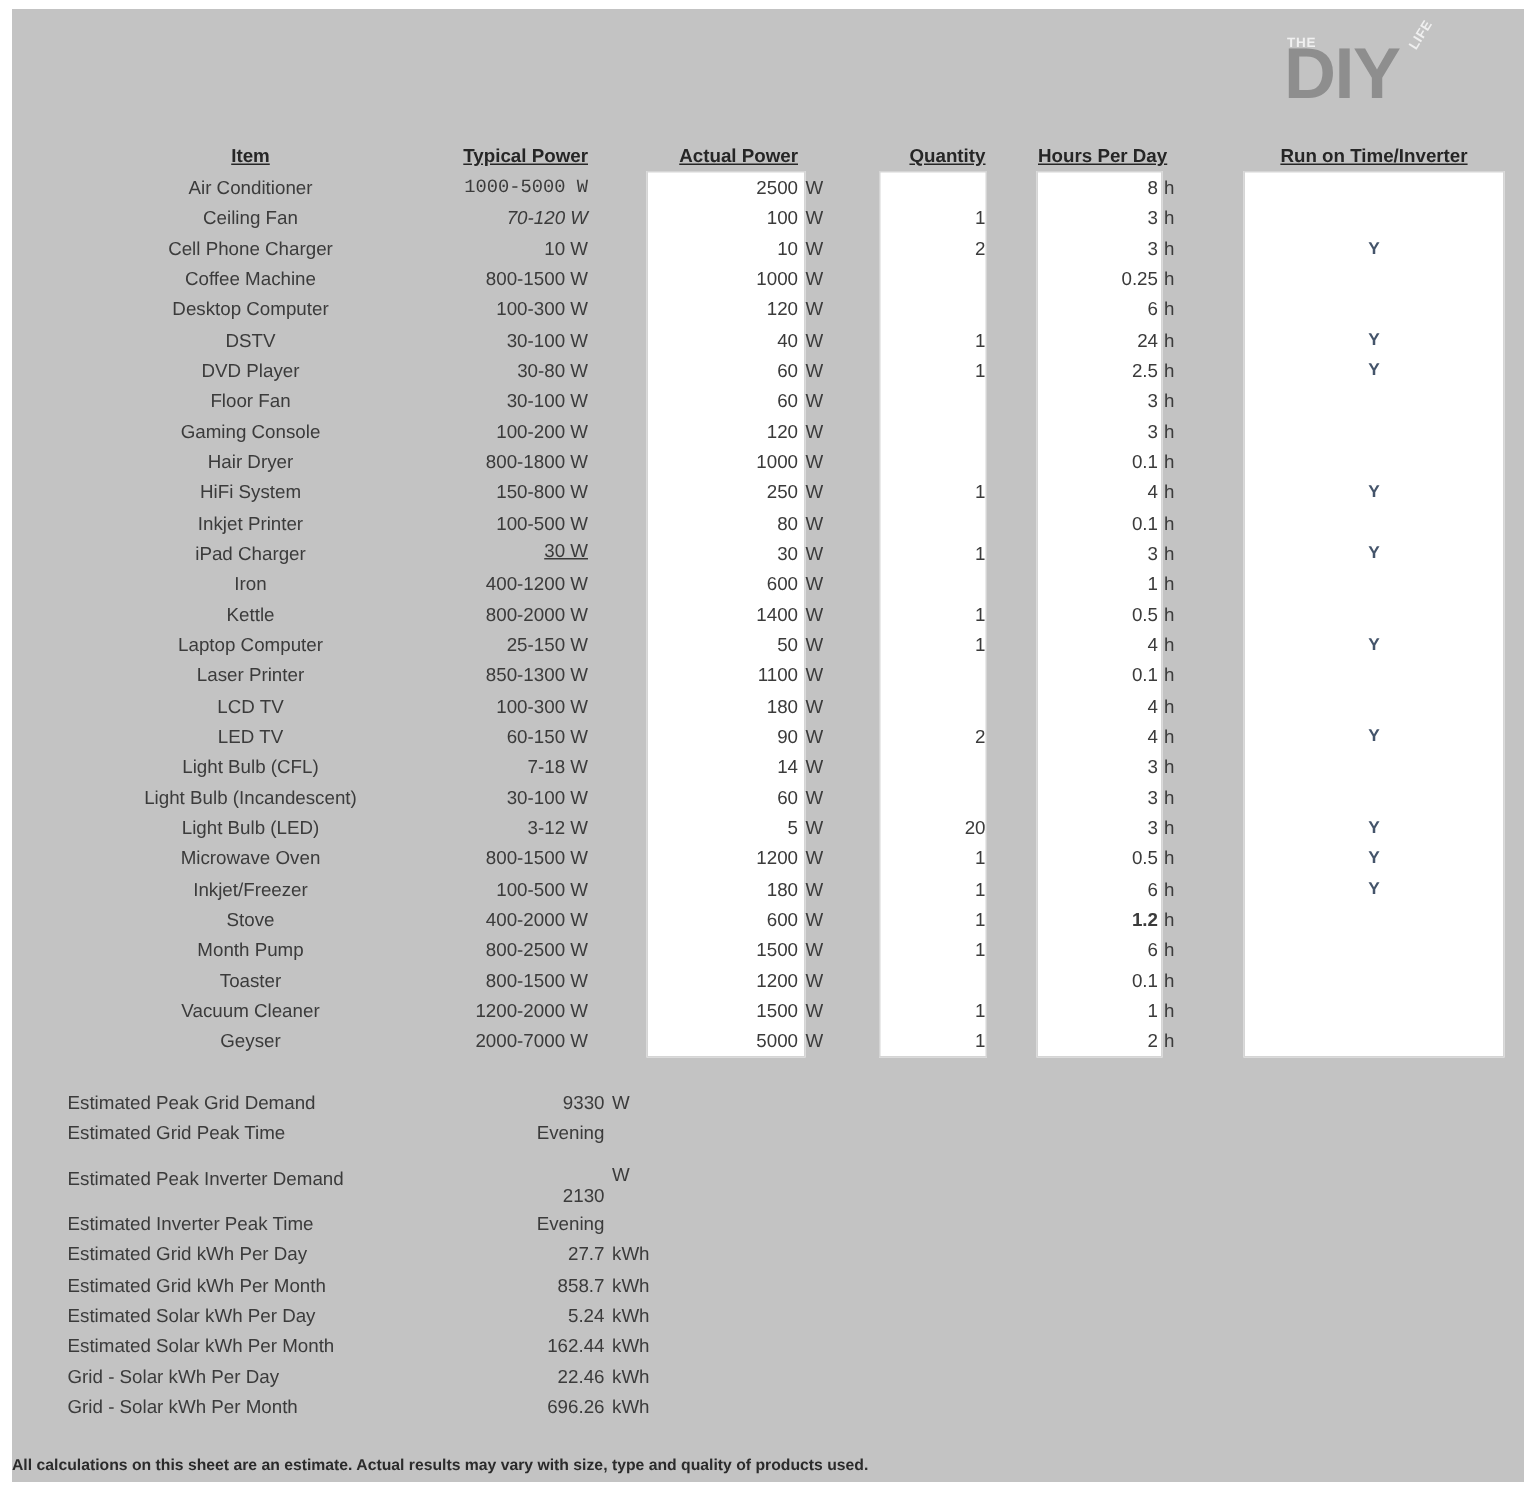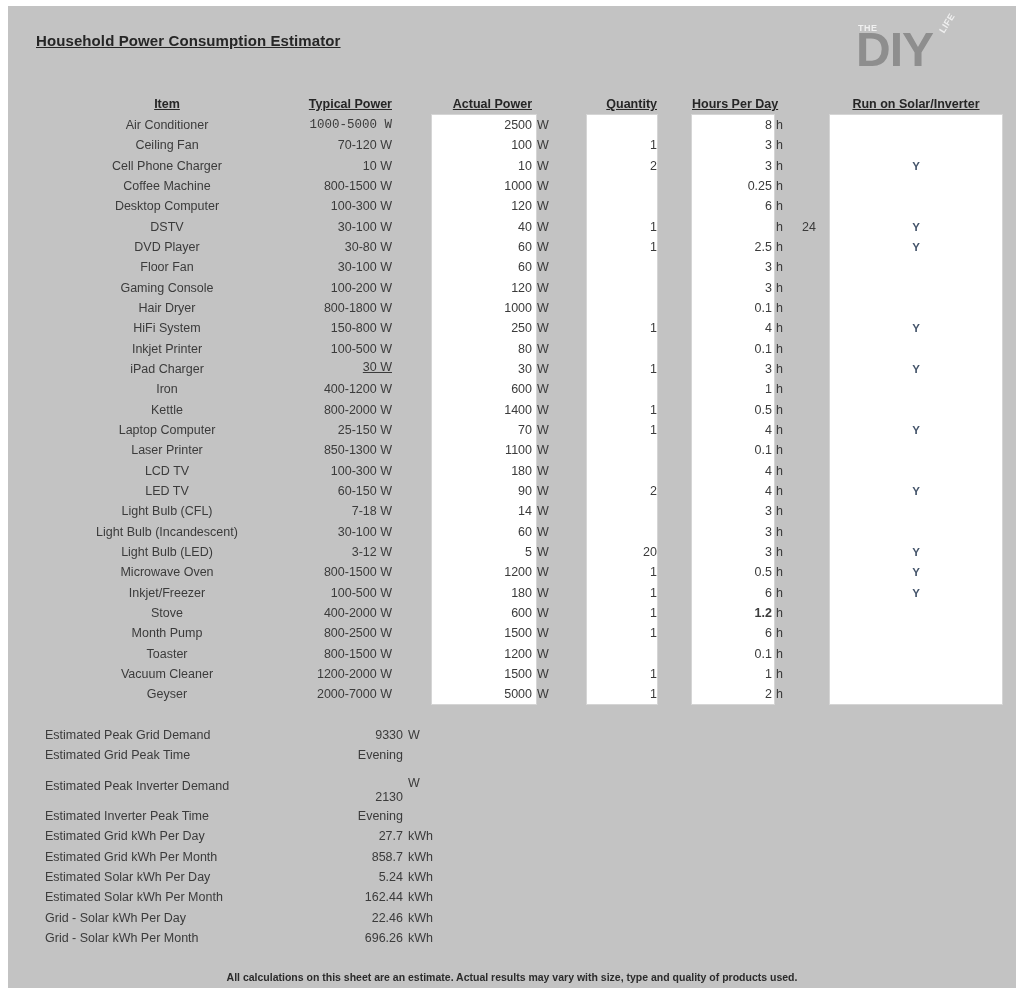--- a/index.html
+++ b/index.html
@@ -146,61 +146,59 @@
     color: #3b3b3b;
     white-space: nowrap;
   }
 
   
   #footer {
     position: absolute;
     left: 0;
     top: 965px;
     width: 1008px;
-    text-align: center;
     font-size: 10.5px;
     font-weight: bold;
     color: #2b2b2b;
   }
 </style>
 </head>
 <body>
 
 <div id="sheet">
 
-  <div id="title">Household Power Consumption Estimator</div>
 
   <div id="logo">
     <div class="the">THE</div>
     <div class="diy">DIY</div>
     <div class="life">LIFE</div>
   </div>
 
   <div class="hdr col-item"><span>Item</span></div>
   <div class="hdr col-typical"><span>Typical Power</span></div>
   <div class="hdr col-actual"><span>Actual Power</span></div>
   <div class="hdr col-qty"><span>Quantity</span></div>
   <div class="hdr col-hours"><span>Hours Per Day</span></div>
-  <div class="hdr col-solar"><span>Run on Solar/Inverter</span></div>
+  <div class="hdr col-solar"><span>Run on Time/Inverter</span></div>
 
   <div class="field-box" id="box-actual"></div>
   <div class="field-box" id="box-qty"></div>
   <div class="field-box" id="box-hours"></div>
   <div class="field-box" id="box-solar"></div>
 
   <div id="rows-layer">
       <div class="cell col-item" style="top: 112px;">Air Conditioner</div>
       <div class="cell col-typical" style="top: 112px; font-family: Liberation Mono, monospace;">1000-5000 W</div>
       <div class="cell col-actual" style="top: 112px;">2500</div>
       <div class="cell col-actual-u unit" style="top: 112px;">W</div>
       <div class="cell col-qty" style="top: 112px;"></div>
       <div class="cell col-hours" style="top: 112px;">8</div>
       <div class="cell col-hours-u unit" style="top: 112px;">h</div>
       <div class="cell col-item" style="top: 132.33px;">Ceiling Fan</div>
-      <div class="cell col-typical" style="top: 132.33px;">70-120 W</div>
+      <div class="cell col-typical" style="top: 132.33px; font-style: italic;">70-120 W</div>
       <div class="cell col-actual" style="top: 132.33px;">100</div>
       <div class="cell col-actual-u unit" style="top: 132.33px;">W</div>
       <div class="cell col-qty" style="top: 132.33px;">1</div>
       <div class="cell col-hours" style="top: 132.33px;">3</div>
       <div class="cell col-hours-u unit" style="top: 132.33px;">h</div>
       <div class="cell col-item" style="top: 152.66px;">Cell Phone Charger</div>
       <div class="cell col-typical" style="top: 152.66px; text-align: right;">10 W</div>
       <div class="cell col-actual" style="top: 152.66px;">10</div>
       <div class="cell col-actual-u unit" style="top: 152.66px;">W</div>
       <div class="cell col-qty" style="top: 152.66px;">2</div>
@@ -219,21 +217,21 @@
       <div class="cell col-actual" style="top: 193.32px;">120</div>
       <div class="cell col-actual-u unit" style="top: 193.32px;">W</div>
       <div class="cell col-qty" style="top: 193.32px;"></div>
       <div class="cell col-hours" style="top: 193.32px;">6</div>
       <div class="cell col-hours-u unit" style="top: 193.32px;">h</div>
       <div class="cell col-item" style="top: 213.65px;">DSTV</div>
       <div class="cell col-typical" style="top: 213.65px;">30-100 W</div>
       <div class="cell col-actual" style="top: 213.65px;">40</div>
       <div class="cell col-actual-u unit" style="top: 213.65px;">W</div>
       <div class="cell col-qty" style="top: 213.65px;">1</div>
-      <div class="cell col-hours" style="top: 213.65px; margin-left: 44px;">24</div>
+      <div class="cell col-hours" style="top: 213.65px;">24</div>
       <div class="cell col-hours-u unit" style="top: 213.65px;">h</div>
       <div class="cell col-solar solar" style="top: 213.65px;">Y</div>
       <div class="cell col-item" style="top: 233.98px;">DVD Player</div>
       <div class="cell col-typical" style="top: 233.98px;">30-80 W</div>
       <div class="cell col-actual" style="top: 233.98px;">60</div>
       <div class="cell col-actual-u unit" style="top: 233.98px;">W</div>
       <div class="cell col-qty" style="top: 233.98px;">1</div>
       <div class="cell col-hours" style="top: 233.98px;">2.5</div>
       <div class="cell col-hours-u unit" style="top: 233.98px;">h</div>
       <div class="cell col-solar solar" style="top: 233.98px;">Y</div>
@@ -290,21 +288,21 @@
       <div class="cell col-hours-u unit" style="top: 376.29px;">h</div>
       <div class="cell col-item" style="top: 396.62px;">Kettle</div>
       <div class="cell col-typical" style="top: 396.62px;">800-2000 W</div>
       <div class="cell col-actual" style="top: 396.62px;">1400</div>
       <div class="cell col-actual-u unit" style="top: 396.62px;">W</div>
       <div class="cell col-qty" style="top: 396.62px;">1</div>
       <div class="cell col-hours" style="top: 396.62px;">0.5</div>
       <div class="cell col-hours-u unit" style="top: 396.62px;">h</div>
       <div class="cell col-item" style="top: 416.95px;">Laptop Computer</div>
       <div class="cell col-typical" style="top: 416.95px;">25-150 W</div>
-      <div class="cell col-actual" style="top: 416.95px;">70</div>
+      <div class="cell col-actual" style="top: 416.95px;">50</div>
       <div class="cell col-actual-u unit" style="top: 416.95px;">W</div>
       <div class="cell col-qty" style="top: 416.95px;">1</div>
       <div class="cell col-hours" style="top: 416.95px;">4</div>
       <div class="cell col-hours-u unit" style="top: 416.95px;">h</div>
       <div class="cell col-solar solar" style="top: 416.95px;">Y</div>
       <div class="cell col-item" style="top: 437.28px;">Laser Printer</div>
       <div class="cell col-typical" style="top: 437.28px;">850-1300 W</div>
       <div class="cell col-actual" style="top: 437.28px;">1100</div>
       <div class="cell col-actual-u unit" style="top: 437.28px;">W</div>
       <div class="cell col-qty" style="top: 437.28px;"></div>

